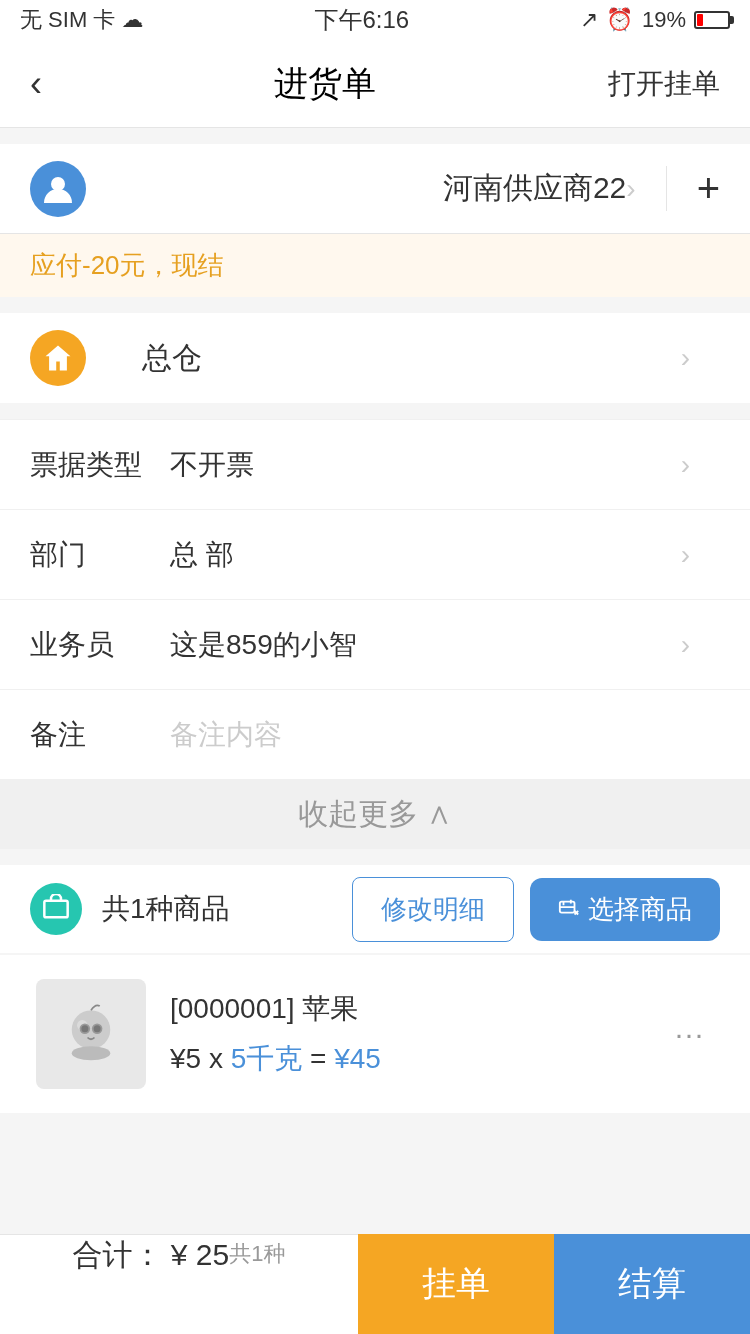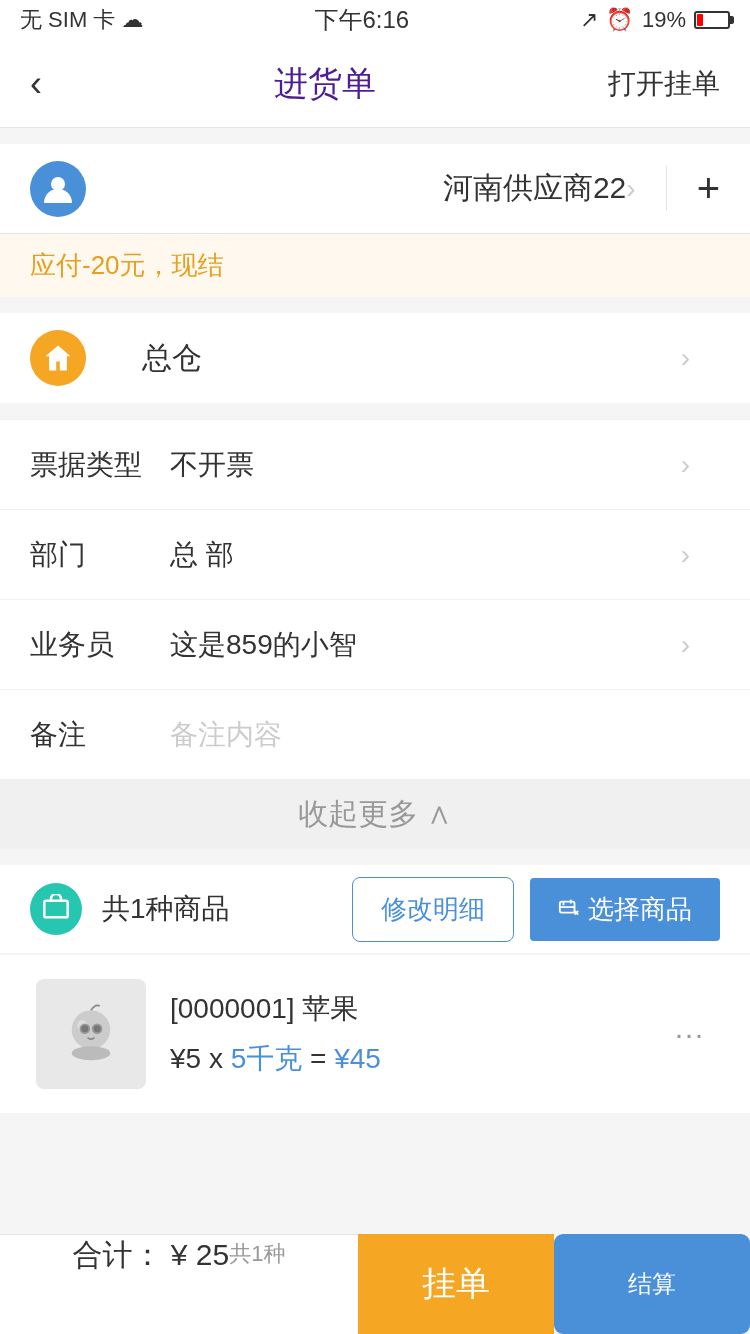--- a/index.html
+++ b/index.html
@@ -66,21 +66,21 @@
       border-bottom: 1px solid #e5e5e5;
     }
     .nav-back {
       font-size: 36px;
       color: #333;
       cursor: pointer;
     }
     .nav-title {
       font-size: 34px;
       font-weight: 500;
-      color: #4c1d95;
+      color: #000000;
     }
     .nav-action {
       font-size: 28px;
       color: #333;
       cursor: pointer;
     }
 
     
     .section {
       background: #fff;
@@ -228,21 +228,21 @@
       border-radius: 8px;
       font-size: 26px;
       margin-right: 16px;
       cursor: pointer;
     }
     .btn-select {
       background: #4a90d9;
       color: #fff;
       border: none;
       padding: 14px 28px;
-      border-radius: 4px;
+      border-radius: 12px;
       font-size: 26px;
       display: flex;
       align-items: center;
       gap: 8px;
       cursor: pointer;
     }
 
     
     .product-item {
       background: #fff;
@@ -318,24 +318,23 @@
       font-size: 34px;
       color: #fff;
       cursor: pointer;
     }
     .footer-btn-checkout {
       width: 196px;
       background: #4a90d9;
       display: flex;
       align-items: center;
       justify-content: center;
-      font-size: 24px;
+      font-size: 34px;
       color: #fff;
       cursor: pointer;
-      border-radius: 9px;
     }
 
     
     .divider {
       height: 16px;
       background: #f5f5f5;
     }
   </style>
 </head>
 <body>

